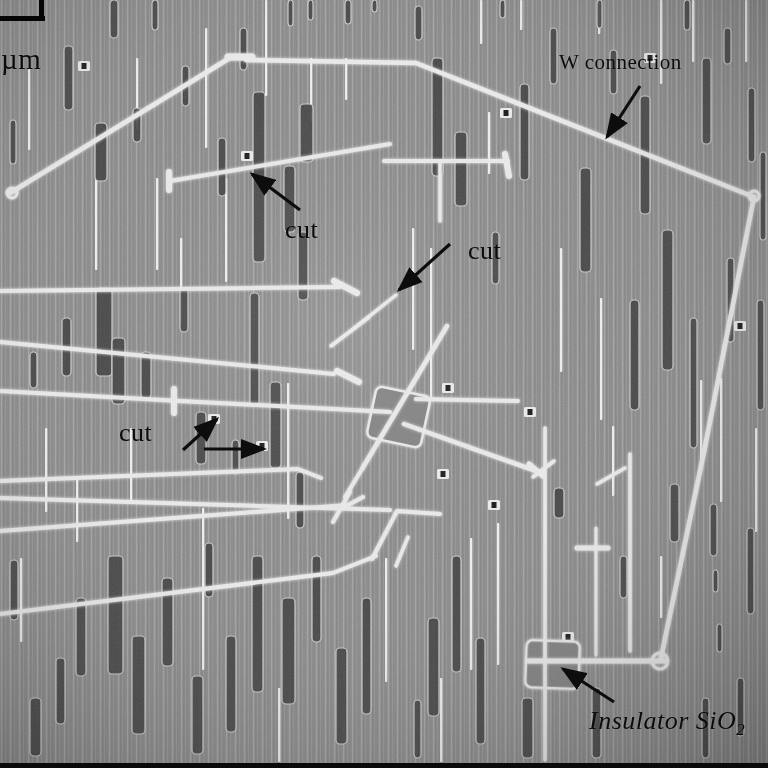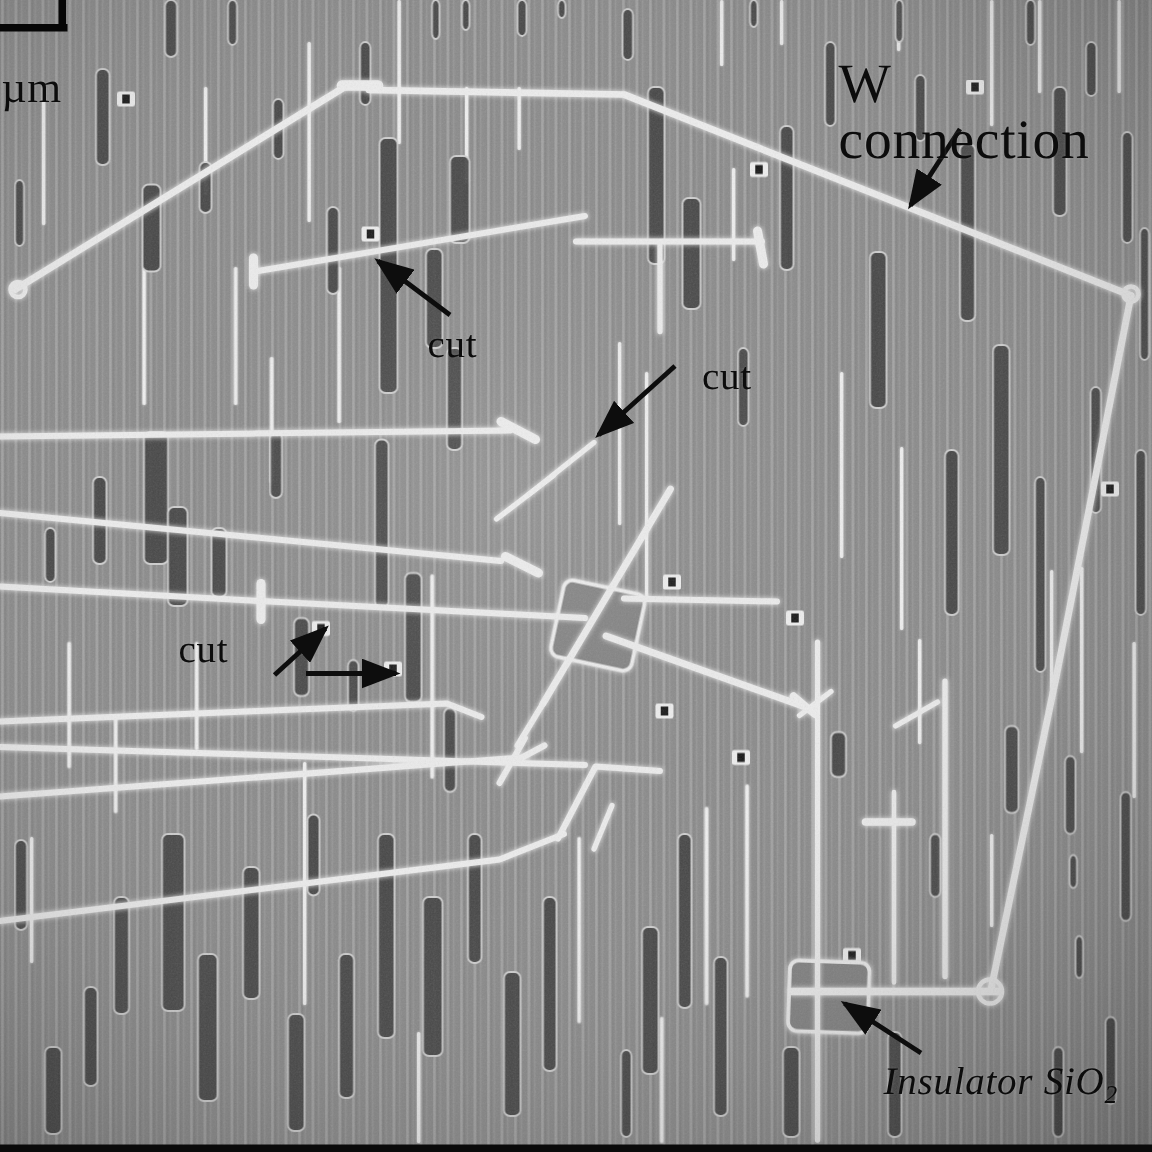--- a/index.html
+++ b/index.html
@@ -2,21 +2,21 @@
 <html><head>
 <meta charset="utf-8">
 <style>
   html,body{margin:0;padding:0;background:#222;}
   .stage{position:relative;width:768px;height:768px;overflow:hidden;
          font-family:"Liberation Serif","DejaVu Serif",serif;background:#8b8b8b;}
   .stage svg{position:absolute;left:0;top:0;}
   .ann{position:absolute;color:#0c0c0c;letter-spacing:0.5px;line-height:1;
        text-shadow:0 0 2px rgba(200,200,200,0.25);}
   .ann-um{left:1px;top:45px;font-size:29px;}
-  .ann-w{left:559px;top:38px;font-size:37px;}
+  .ann-w{left:559px;top:52px;font-size:21px;text-align:right;}
   .ann-cut1{left:285px;top:217px;font-size:26px;}
   .ann-cut2{left:468px;top:238px;font-size:26px;}
   .ann-cut3{left:119px;top:420px;font-size:26px;}
   .ann-ins{left:589px;top:708px;font-size:26px;white-space:nowrap;font-style:italic;}
   .ann-ins sub{font-size:17px;line-height:0;}
 </style>
 </head>
 <body>
 
 <div class="stage">

